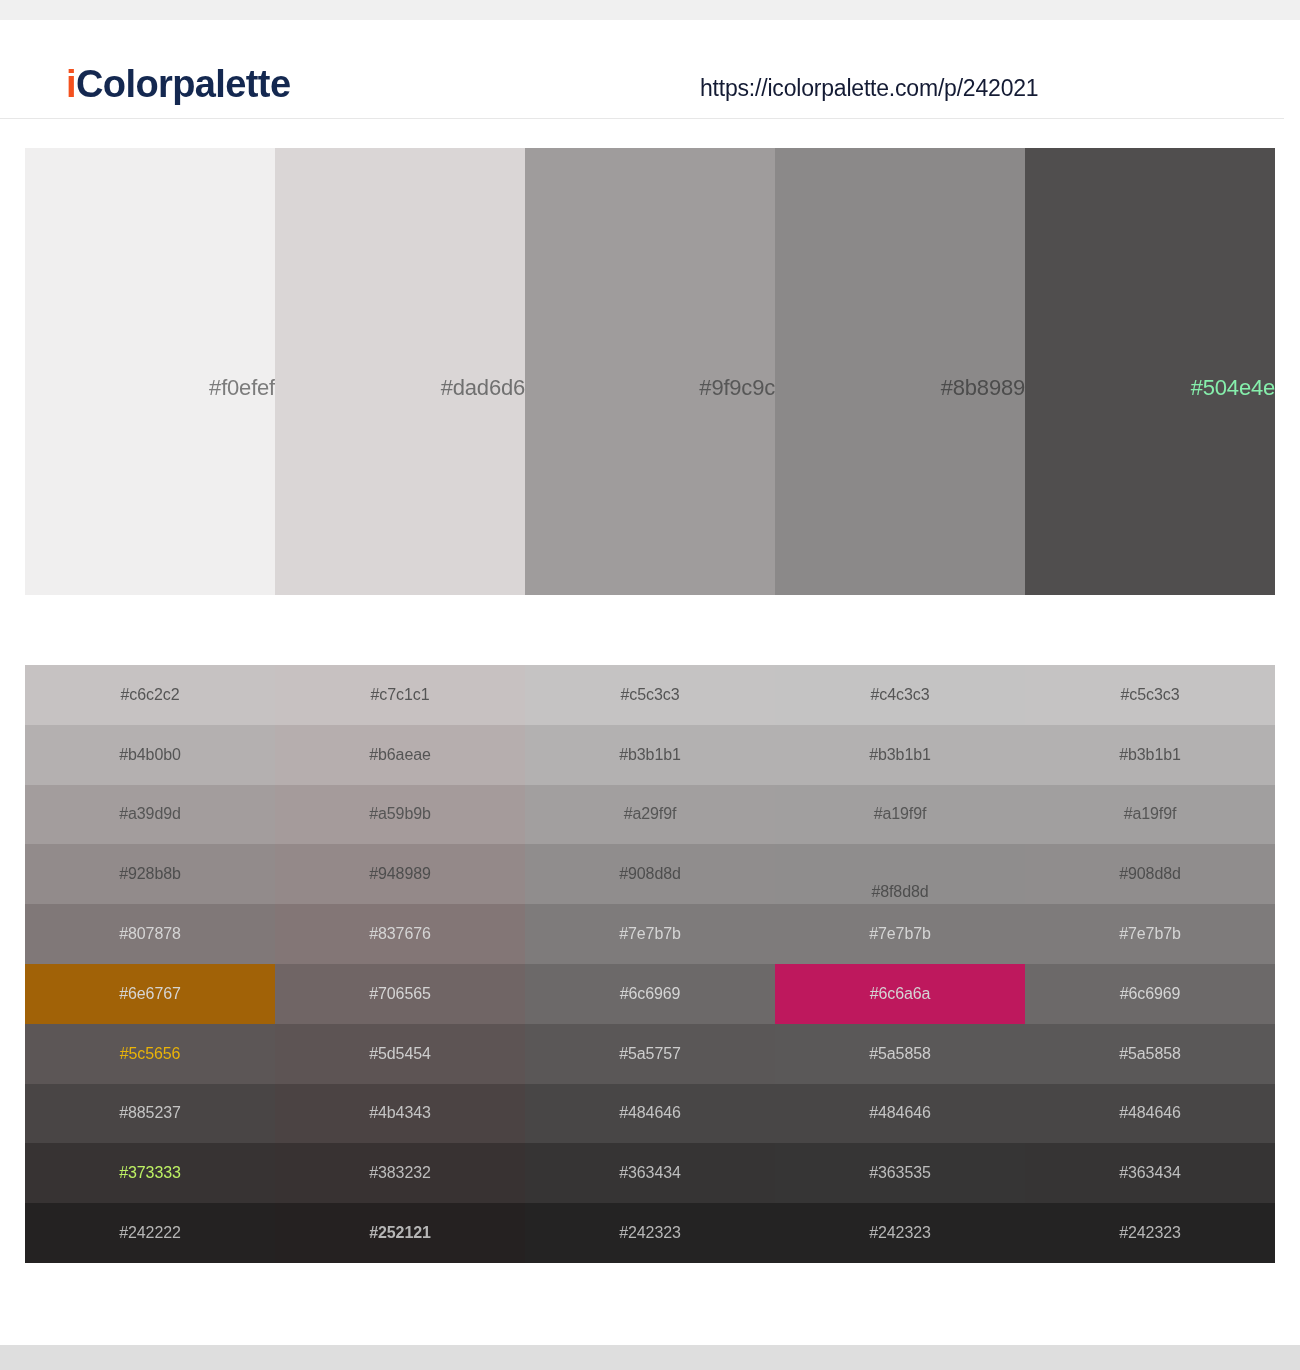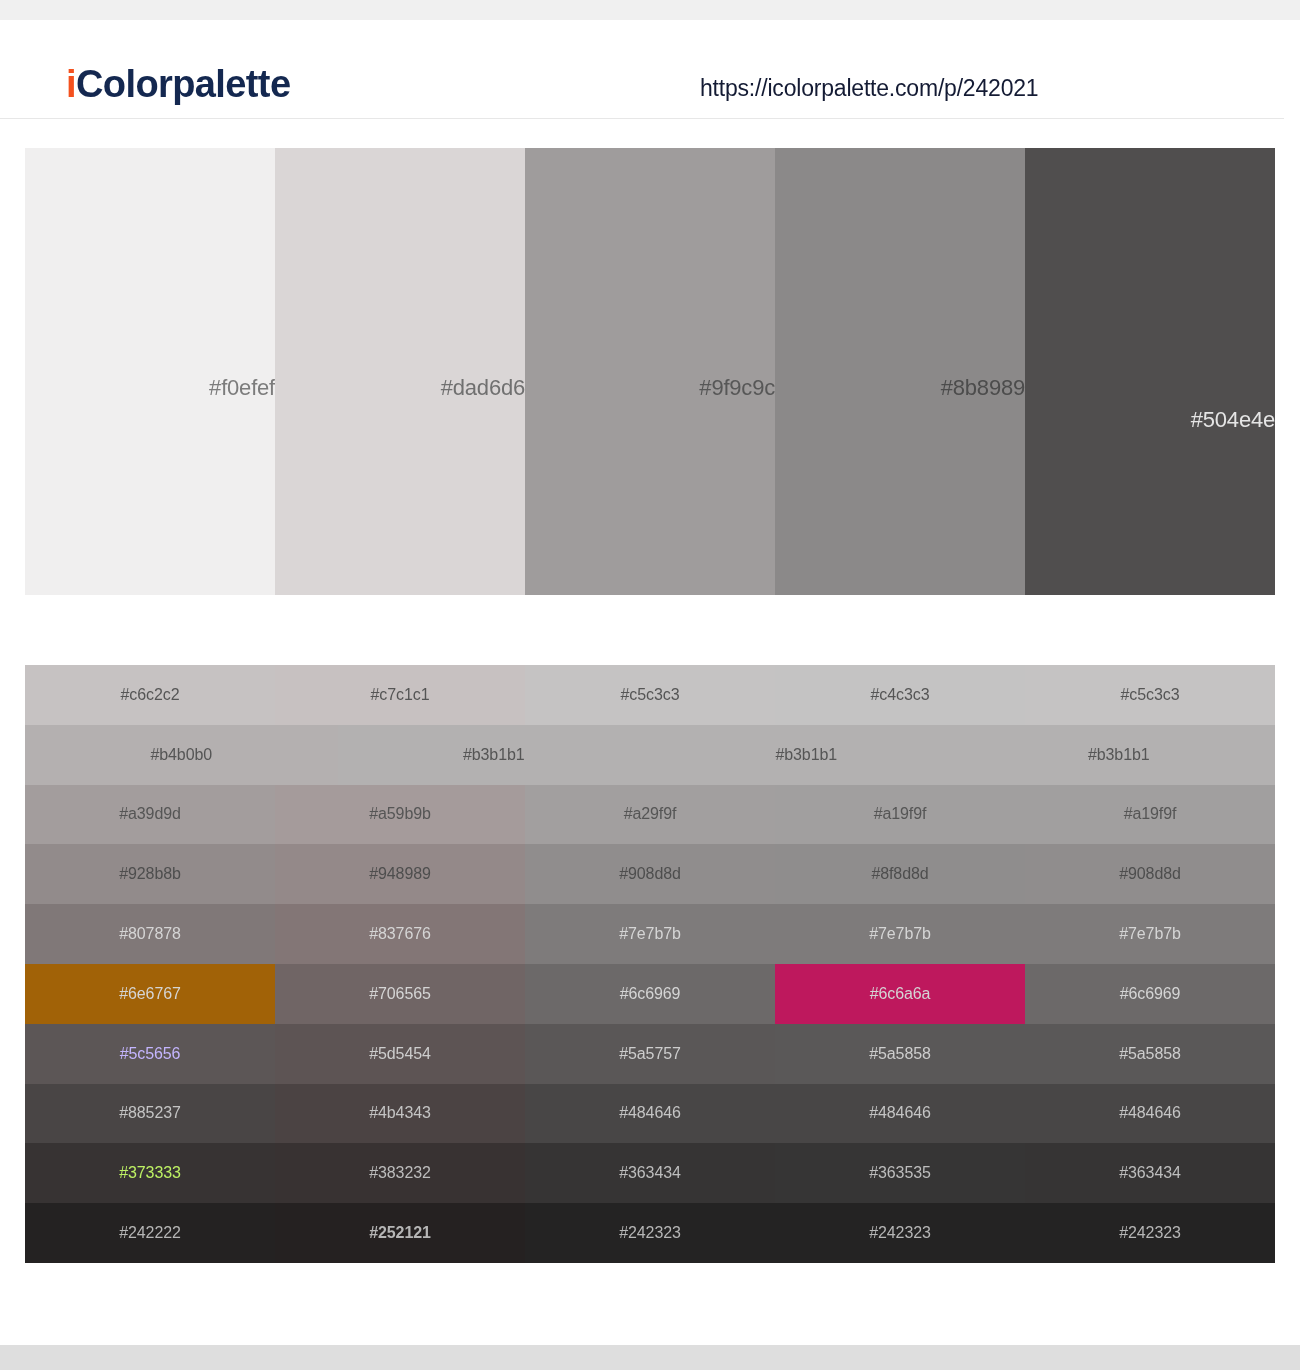--- a/index.html
+++ b/index.html
@@ -143,21 +143,21 @@
       <div class="swatch" style="background: rgb(218, 214, 214);">
         <div class="swatch-label" style="color: rgb(112, 112, 112);">#dad6d6</div>
       </div>
       <div class="swatch" style="background: rgb(159, 156, 156);">
         <div class="swatch-label" style="color: rgb(87, 87, 87);">#9f9c9c</div>
       </div>
       <div class="swatch" style="background: rgb(139, 137, 137);">
         <div class="swatch-label" style="color: rgb(76, 76, 76);">#8b8989</div>
       </div>
       <div class="swatch" style="background: rgb(80, 78, 78);">
-        <div class="swatch-label" style="color: #e5e5e5; margin-top: 32px;">#504e4e</div>
+        <div class="swatch-label" style="color: #86efac;">#504e4e</div>
       </div>
     </div>
 
   <div class="shades-table" id="shades-table">
       <div class="shade-row">
         <div class="shade-cell" style="background: rgb(198, 194, 194);">
           <div class="shade-label" style="color: rgb(85, 85, 85);">#c6c2c2</div>
         </div>
         <div class="shade-cell" style="background: rgb(199, 193, 193);">
           <div class="shade-label" style="color: rgb(85, 85, 85);">#c7c1c1</div>
@@ -169,20 +169,23 @@
           <div class="shade-label" style="color: rgb(85, 85, 85);">#c4c3c3</div>
         </div>
         <div class="shade-cell" style="background: rgb(197, 195, 195);">
           <div class="shade-label" style="color: rgb(85, 85, 85);">#c5c3c3</div>
         </div>
       </div>
       <div class="shade-row">
         <div class="shade-cell" style="background: rgb(180, 176, 176);">
           <div class="shade-label" style="color: rgb(85, 85, 85);">#b4b0b0</div>
         </div>
+        <div class="shade-cell" style="background: rgb(182, 174, 174);">
+          <div class="shade-label" style="color: rgb(85, 85, 85);">#b6aeae</div>
+        </div>
         <div class="shade-cell" style="background: rgb(179, 177, 177);">
           <div class="shade-label" style="color: rgb(85, 85, 85);">#b3b1b1</div>
         </div>
         <div class="shade-cell" style="background: rgb(179, 177, 177);">
           <div class="shade-label" style="color: rgb(85, 85, 85);">#b3b1b1</div>
         </div>
         <div class="shade-cell" style="background: rgb(179, 177, 177);">
           <div class="shade-label" style="color: rgb(85, 85, 85);">#b3b1b1</div>
         </div>
       </div>
@@ -207,21 +210,21 @@
         <div class="shade-cell" style="background: rgb(146, 139, 139);">
           <div class="shade-label" style="color: rgb(78, 78, 78);">#928b8b</div>
         </div>
         <div class="shade-cell" style="background: rgb(148, 137, 137);">
           <div class="shade-label" style="color: rgb(78, 78, 78);">#948989</div>
         </div>
         <div class="shade-cell" style="background: rgb(144, 141, 141);">
           <div class="shade-label" style="color: rgb(78, 78, 78);">#908d8d</div>
         </div>
         <div class="shade-cell" style="background: rgb(143, 141, 141);">
-          <div class="shade-label" style="color: rgb(78, 78, 78);">#8f8d8d</div>
+          <div class="shade-label" style="color: rgb(78, 78, 78); margin-top: 18px;">#8f8d8d</div>
         </div>
         <div class="shade-cell" style="background: rgb(144, 141, 141);">
           <div class="shade-label" style="color: rgb(78, 78, 78);">#908d8d</div>
         </div>
       </div>
       <div class="shade-row">
         <div class="shade-cell" style="background: rgb(128, 120, 120);">
           <div class="shade-label" style="color: rgb(213, 213, 213);">#807878</div>
         </div>
         <div class="shade-cell" style="background: rgb(131, 118, 118);">
@@ -249,21 +252,21 @@
         </div>
         <div class="shade-cell" style="background: #be185d; text-decoration: underline;">
           <div class="shade-label" style="color: rgb(213, 213, 213);">#6c6a6a</div>
         </div>
         <div class="shade-cell" style="background: rgb(108, 105, 105);">
           <div class="shade-label" style="color: rgb(213, 213, 213);">#6c6969</div>
         </div>
       </div>
       <div class="shade-row">
         <div class="shade-cell" style="background: rgb(92, 86, 86);">
-          <div class="shade-label" style="color: #c4b5fd;">#5c5656</div>
+          <div class="shade-label" style="color: #eab308;">#5c5656</div>
         </div>
         <div class="shade-cell" style="background: rgb(93, 84, 84);">
           <div class="shade-label" style="color: rgb(205, 205, 205);">#5d5454</div>
         </div>
         <div class="shade-cell" style="background: rgb(90, 87, 87);">
           <div class="shade-label" style="color: rgb(205, 205, 205);">#5a5757</div>
         </div>
         <div class="shade-cell" style="background: rgb(90, 88, 88);">
           <div class="shade-label" style="color: rgb(205, 205, 205);">#5a5858</div>
         </div>

